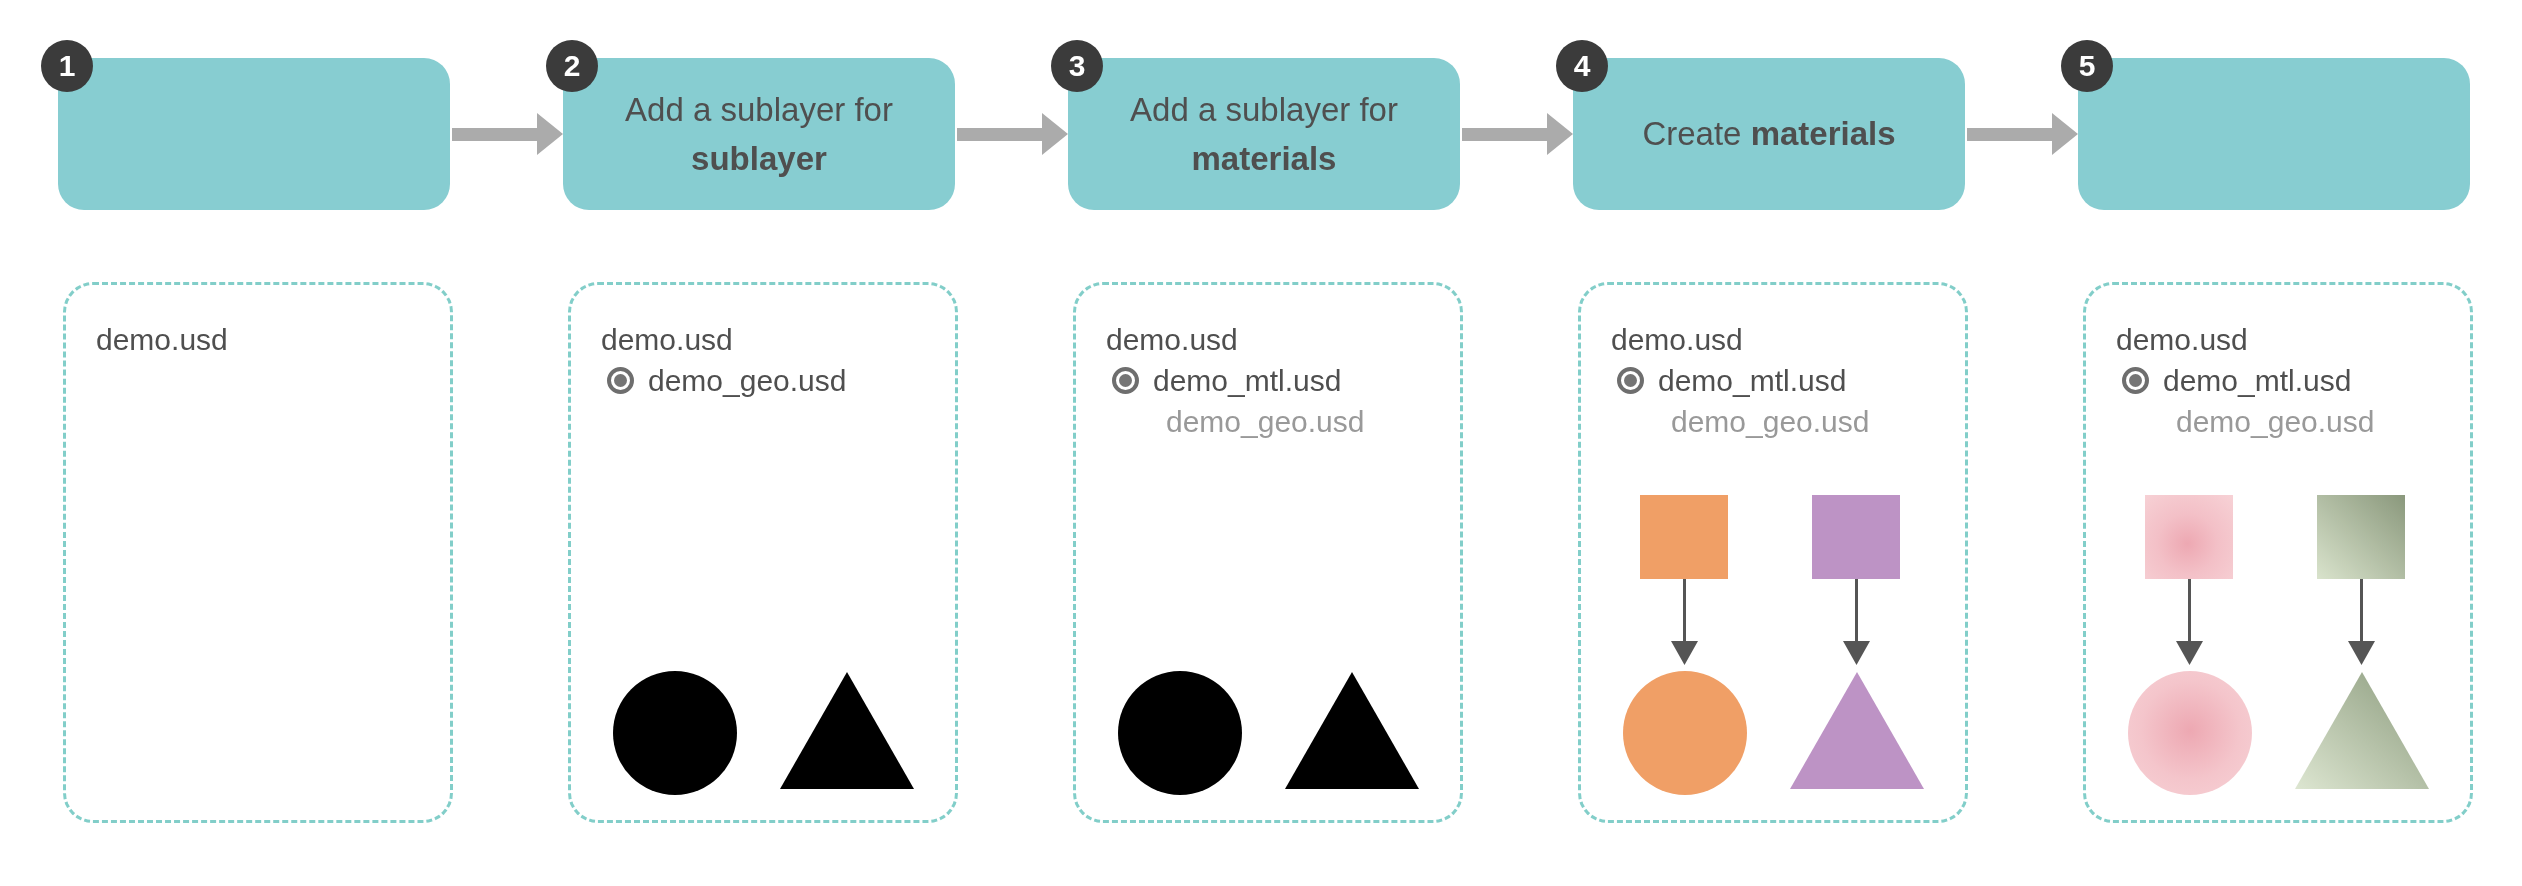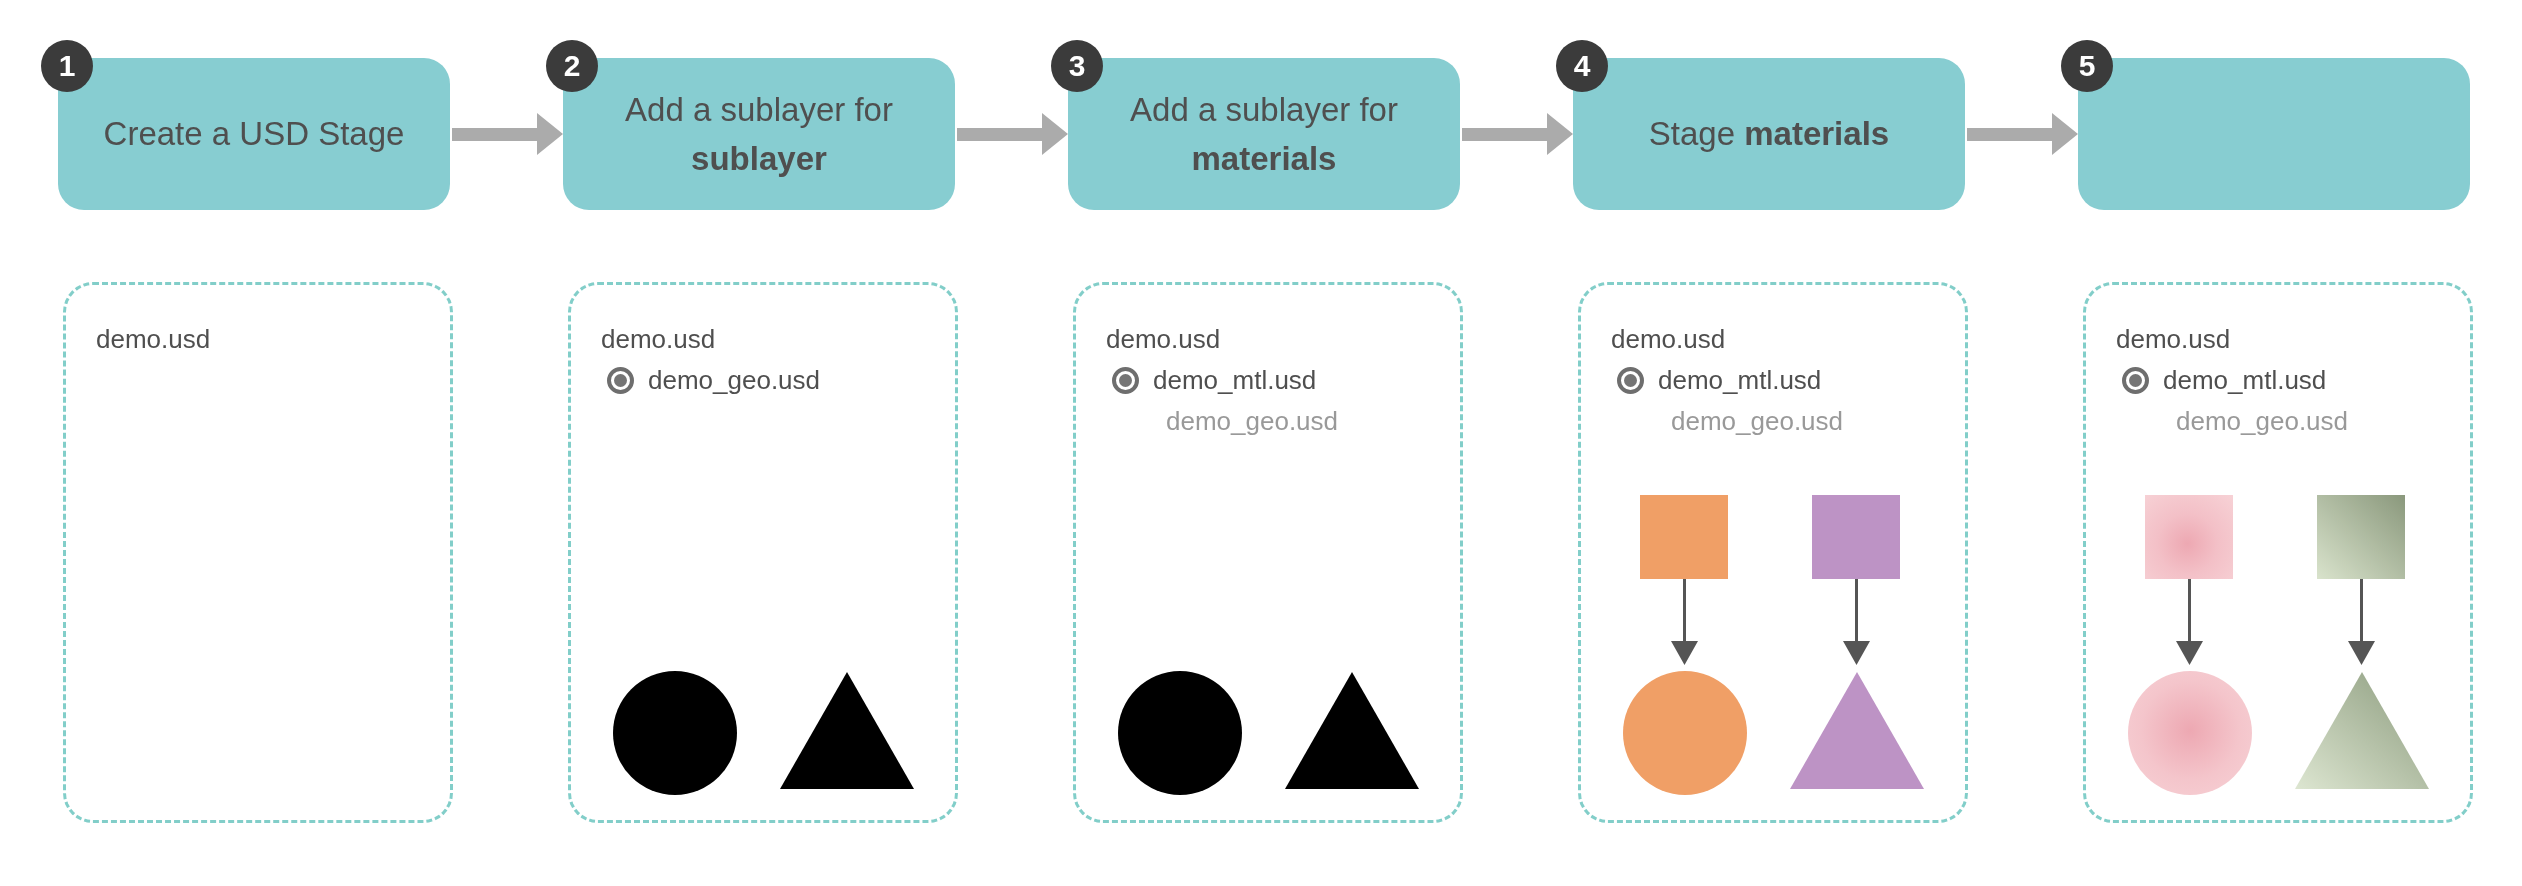--- a/index.html
+++ b/index.html
@@ -55,21 +55,21 @@
 
   
   .card{
     position:absolute;top:282px;width:390px;height:541px;background:#ffffff;
     border:3px dashed var(--dash-teal);border-radius:30px;
   }
   .c1{left:63px;} .c2{left:568px;} .c3{left:1073px;} .c4{left:1578px;} .c5{left:2083px;}
 
   .file-lines{position:absolute;top:316px;left:0;right:0;}
   .card .file-lines{top:34px;}
-  .file-line{font-size:26px;line-height:41px;color:var(--text-dark);white-space:nowrap;}
+  .file-line{font-size:30px;line-height:41px;color:var(--text-dark);white-space:nowrap;}
   .fl-root{padding-left:30px;}
   .fl-active{padding-left:36px;display:flex;align-items:center;gap:14px;}
   .fl-inactive{padding-left:90px;color:var(--text-gray);}
 
   .radio{
     width:27px;height:27px;border-radius:50%;border:4px solid #6E6E6E;
     position:relative;display:inline-block;flex:0 0 auto;background:#ffffff;
   }
   .radio::after{content:"";position:absolute;inset:3px;border-radius:50%;background:#757575;}
 
@@ -99,21 +99,20 @@
   }
   .ah1{left:90px;} .ah2{left:262px;}
 </style>
 </head>
 <body>
 
 <div class="canvas">
 
   <div class="step-box box1">
     <span class="badge">1</span>
-    <div class="step-label"><span>Create a USD Stage</span><strong></strong></div>
   </div>
 
   <div class="flow-arrow fa1">
     <div class="flow-shaft"></div>
     <div class="flow-head"></div>
   </div>
 
   <div class="step-box box2">
     <span class="badge">2</span>
     <div class="step-label"><span>Add a sublayer for</span><br><strong>sublayer</strong></div>
@@ -129,21 +128,21 @@
     <div class="step-label"><span>Add a sublayer for</span><br><strong>materials</strong></div>
   </div>
 
   <div class="flow-arrow fa3">
     <div class="flow-shaft"></div>
     <div class="flow-head"></div>
   </div>
 
   <div class="step-box box4">
     <span class="badge">4</span>
-    <div class="step-label"><span>Stage </span><strong>materials</strong></div>
+    <div class="step-label"><span>Create </span><strong>materials</strong></div>
   </div>
 
   <div class="flow-arrow fa4">
     <div class="flow-shaft"></div>
     <div class="flow-head"></div>
   </div>
 
   <div class="step-box box5">
     <span class="badge">5</span>
   </div>

